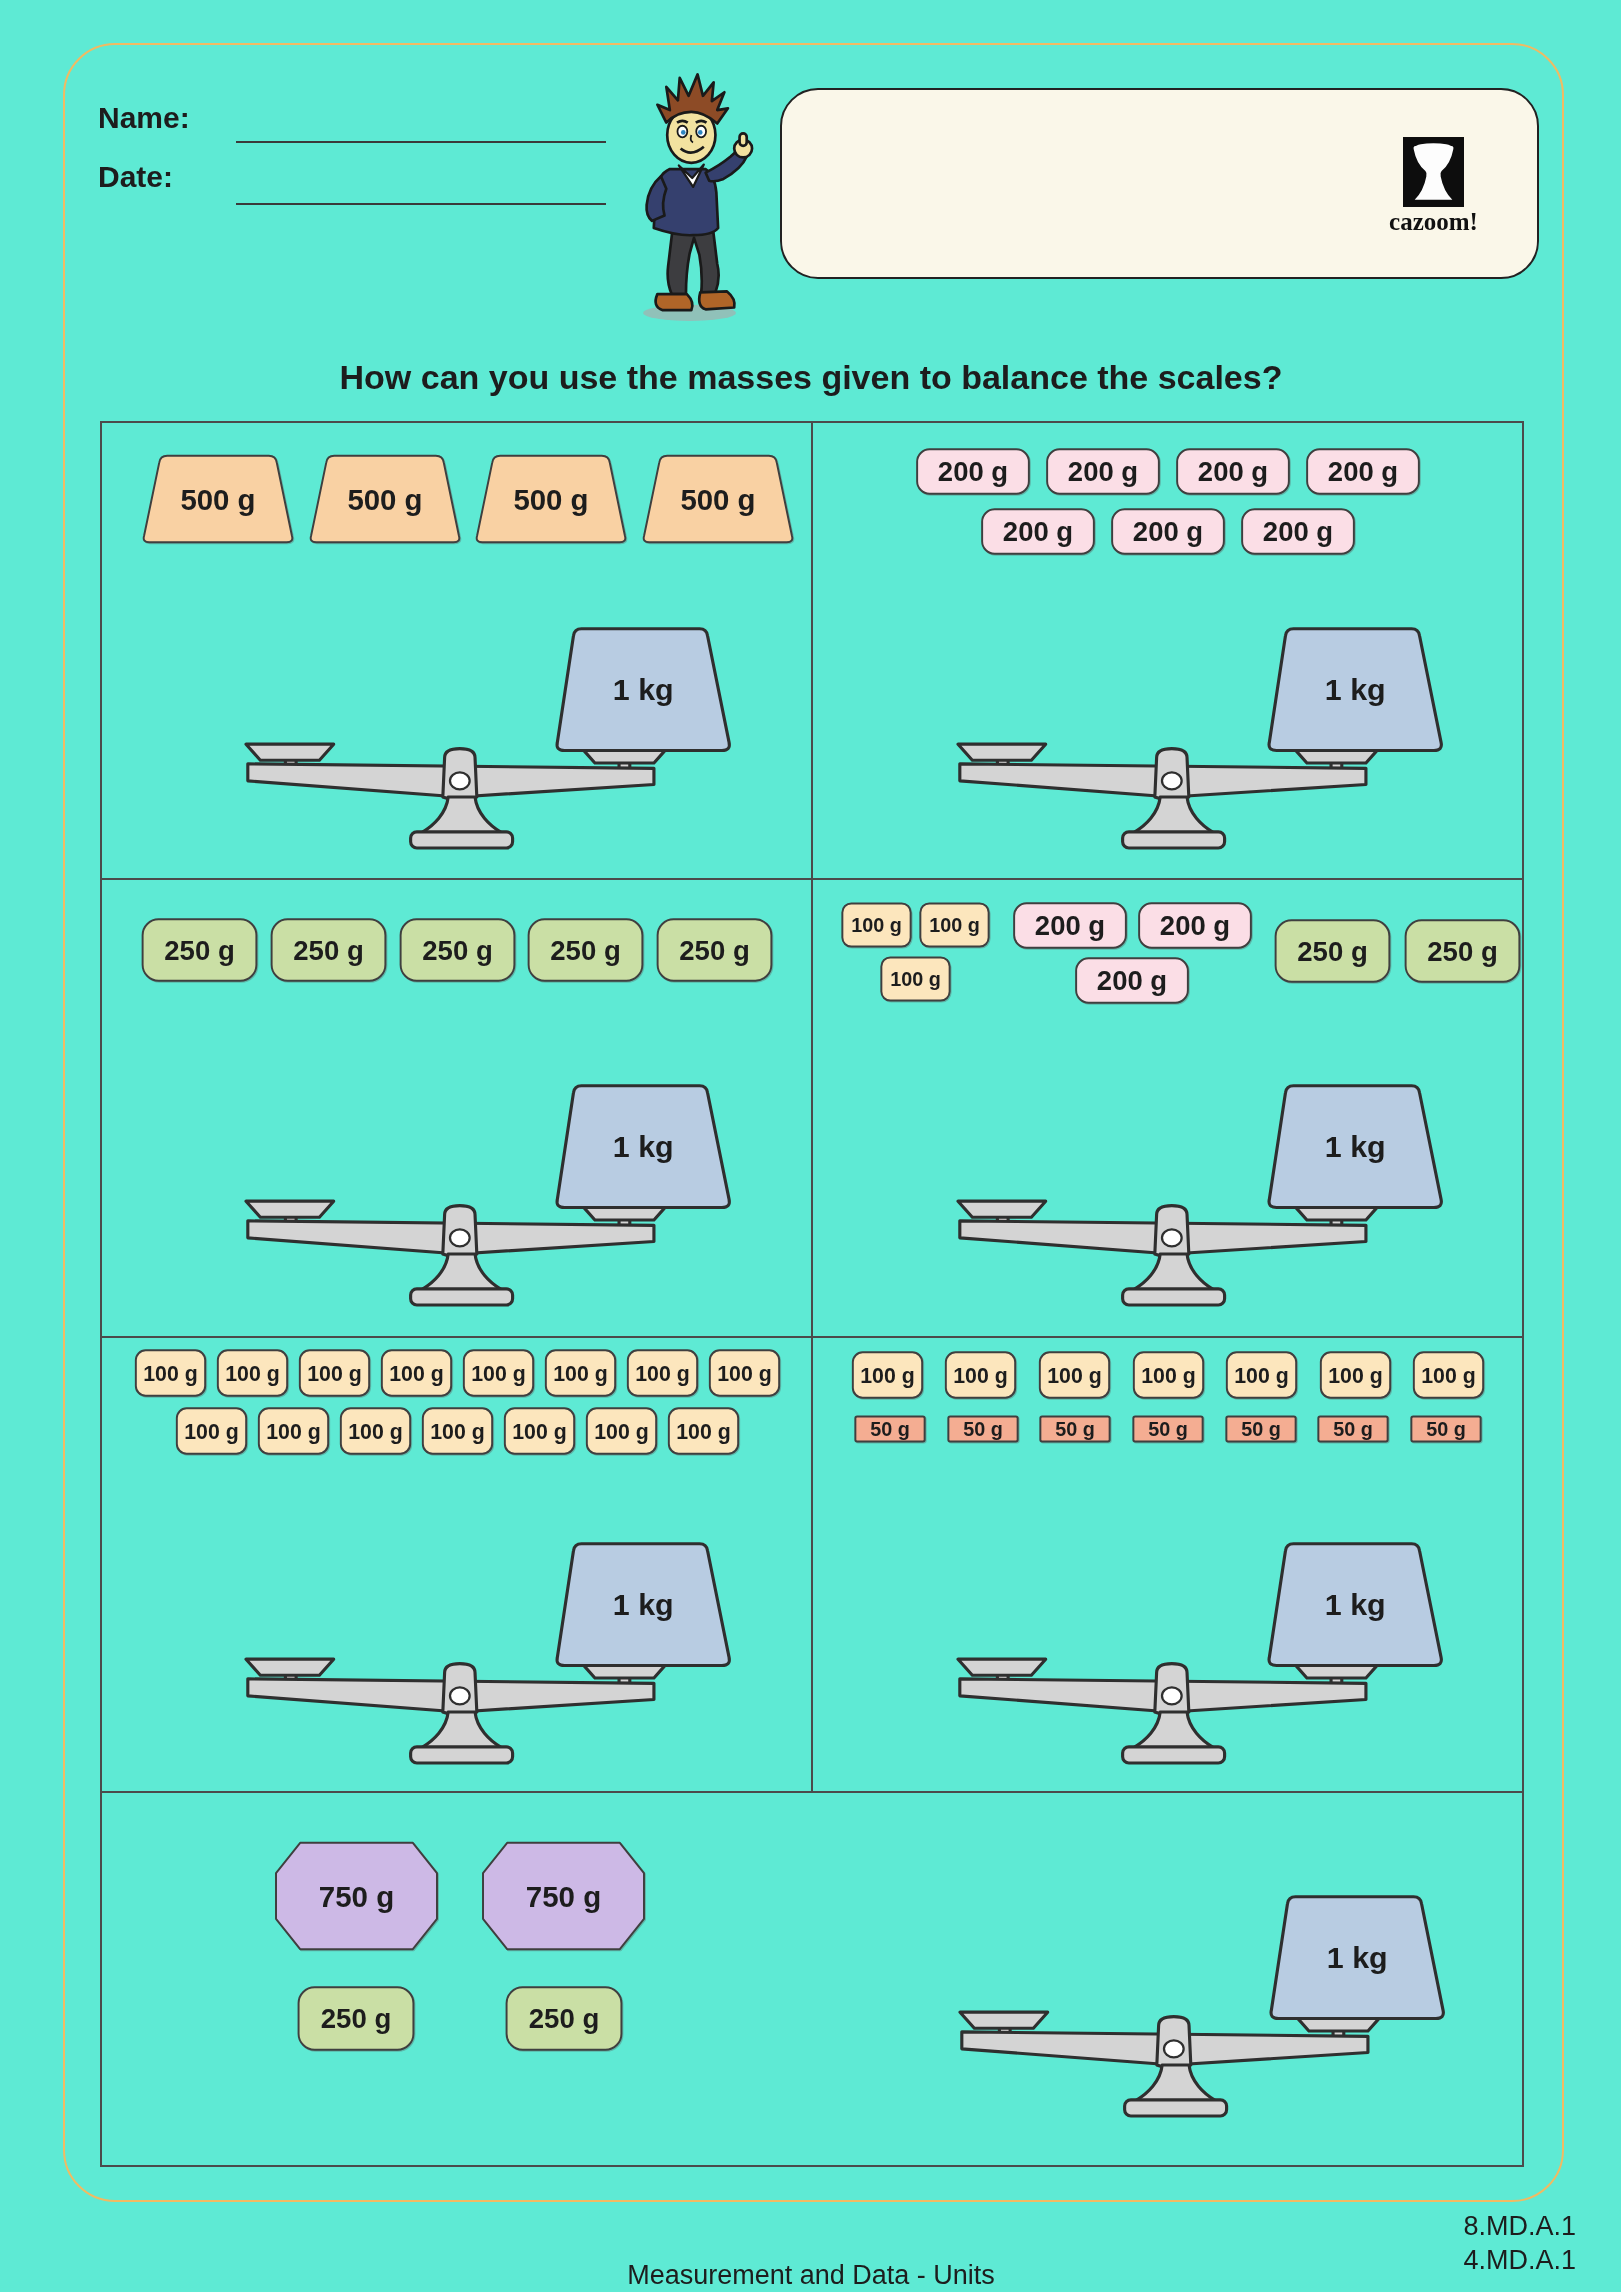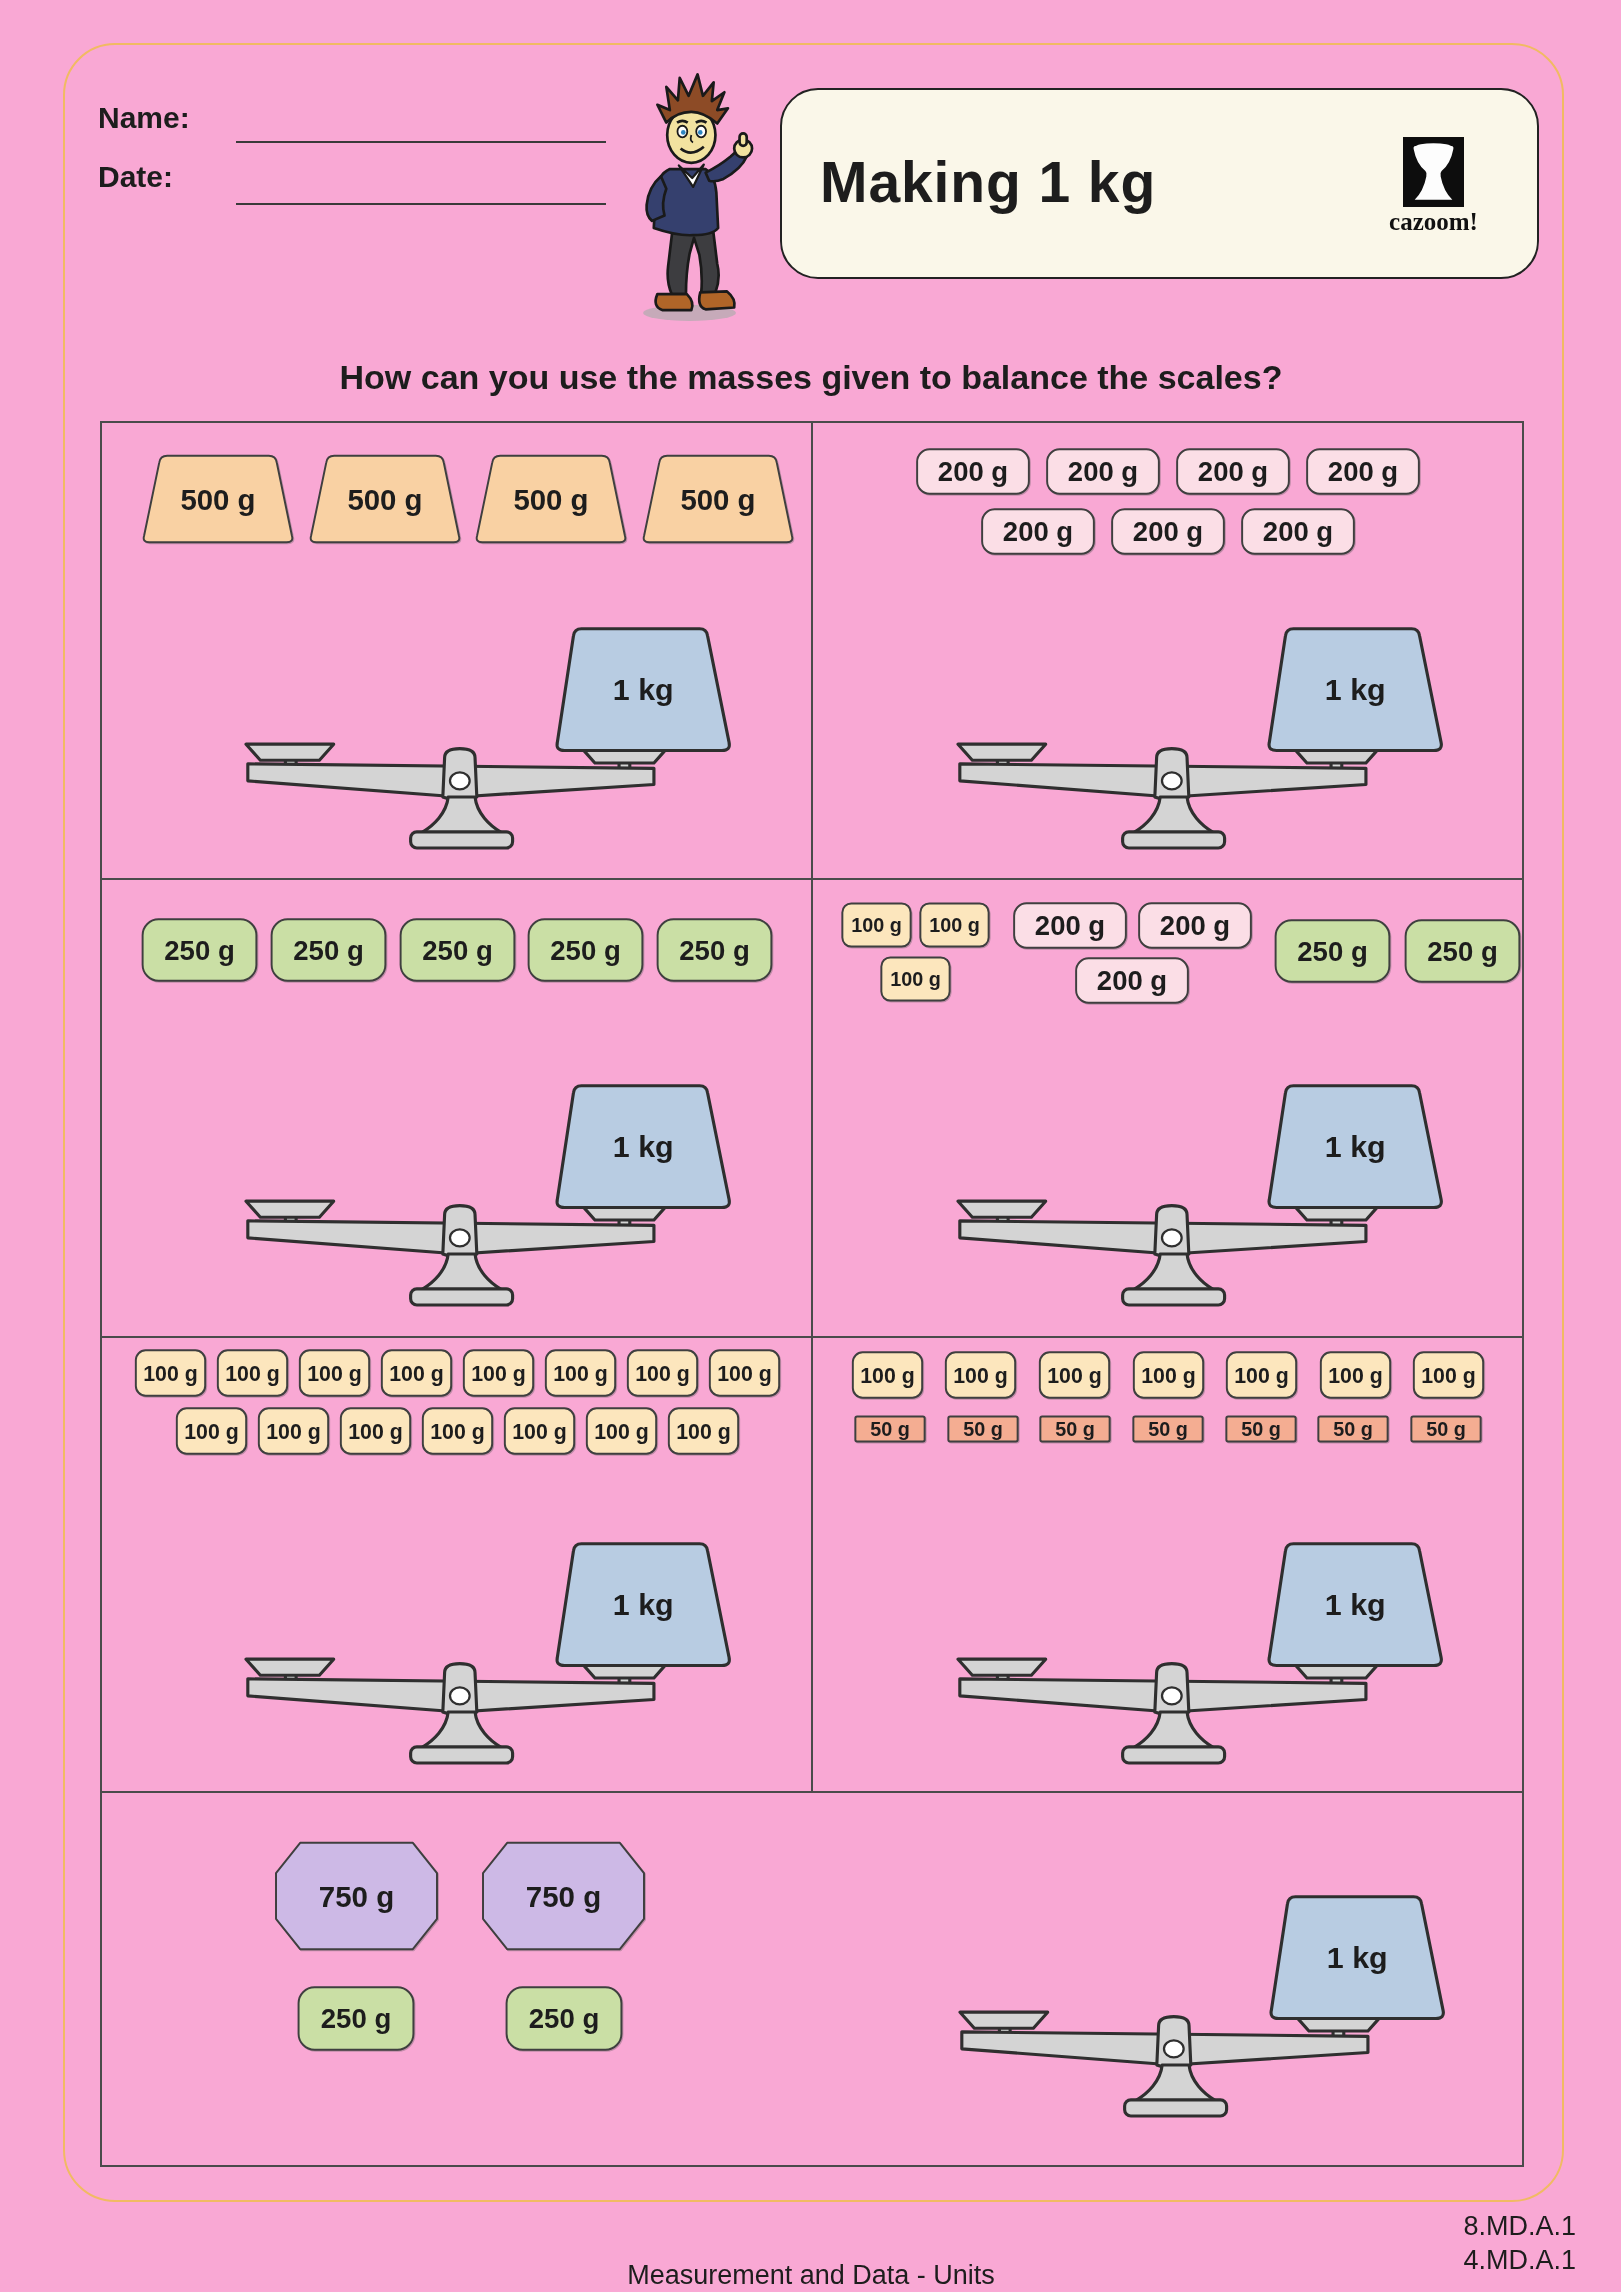--- a/index.html
+++ b/index.html
@@ -1,16 +1,16 @@
 <!DOCTYPE html>
 <html style="font-size:14.3px"><head>
 <meta charset="utf-8">
 <style>
   html,body{margin:0;padding:0;background:#ffffff;}
-  .page{position:relative;width:1622px;height:2293px;background:#f9a8d4;
+  .page{position:relative;width:1622px;height:2293px;background:#5eead4;
         font-family:"Liberation Sans",sans-serif;color:#1d1d1d;overflow:hidden;}
   .frame{position:absolute;left:63px;top:43px;width:1497px;height:2155px;
          border:2.7px solid #f1ba62;border-radius:52px;}
   
   .field-label{position:absolute;font-size:30px;font-weight:bold;}
   .name-label{left:98px;top:101px;}
   .date-label{left:98px;top:160px;}
   .write-line{position:absolute;height:0;border-bottom:2.2px solid #3a3a3a;width:370px;left:236px;}
   .name-line{top:141px;}
   .date-line{top:203px;}
@@ -92,21 +92,20 @@
     <ellipse cx="83" cy="84" rx="5.5" ry="6.5" fill="#fff" stroke="#1a1a1a" stroke-width="2"></ellipse>
     <circle cx="63" cy="85" r="2.6" fill="#2e86c1"></circle>
       <circle cx="82" cy="85" r="2.6" fill="#2e86c1"></circle>
     <path d="M56 74 Q62 70 68 74" fill="none" stroke="#1a1a1a" stroke-width="3"></path>
     <path d="M77 74 Q83 70 89 74" fill="none" stroke="#1a1a1a" stroke-width="3"></path>
     <path d="M72 88 Q70 95 74 96" fill="none" stroke="#1a1a1a" stroke-width="2"></path>
     <path d="M60 103 Q72 113 86 101" fill="none" stroke="#1a1a1a" stroke-width="3"></path>
   </svg>
 
   <div class="title-box">
-    <div class="title-text">Making 1 kg</div>
     <div class="logo">
       <svg class="logo-mark" width="61" height="70" viewBox="0 0 68 78">
         <rect width="68" height="78" fill="#0d0d0d"></rect>
         <path d="M14 10 Q34 16 54 10 Q57 10 56 14 Q53 30 43 38 Q41 40 42 44 Q45 60 55 70 L13 70 Q23 60 26 44 Q27 40 25 38 Q15 30 12 14 Q11 10 14 10 Z" fill="#fdfdfd"></path>
         <ellipse cx="34" cy="11" rx="20" ry="4" fill="#fdfdfd"></ellipse>
       </svg>
       <span class="logo-text">cazoom!</span>
     </div>
   </div>
 

